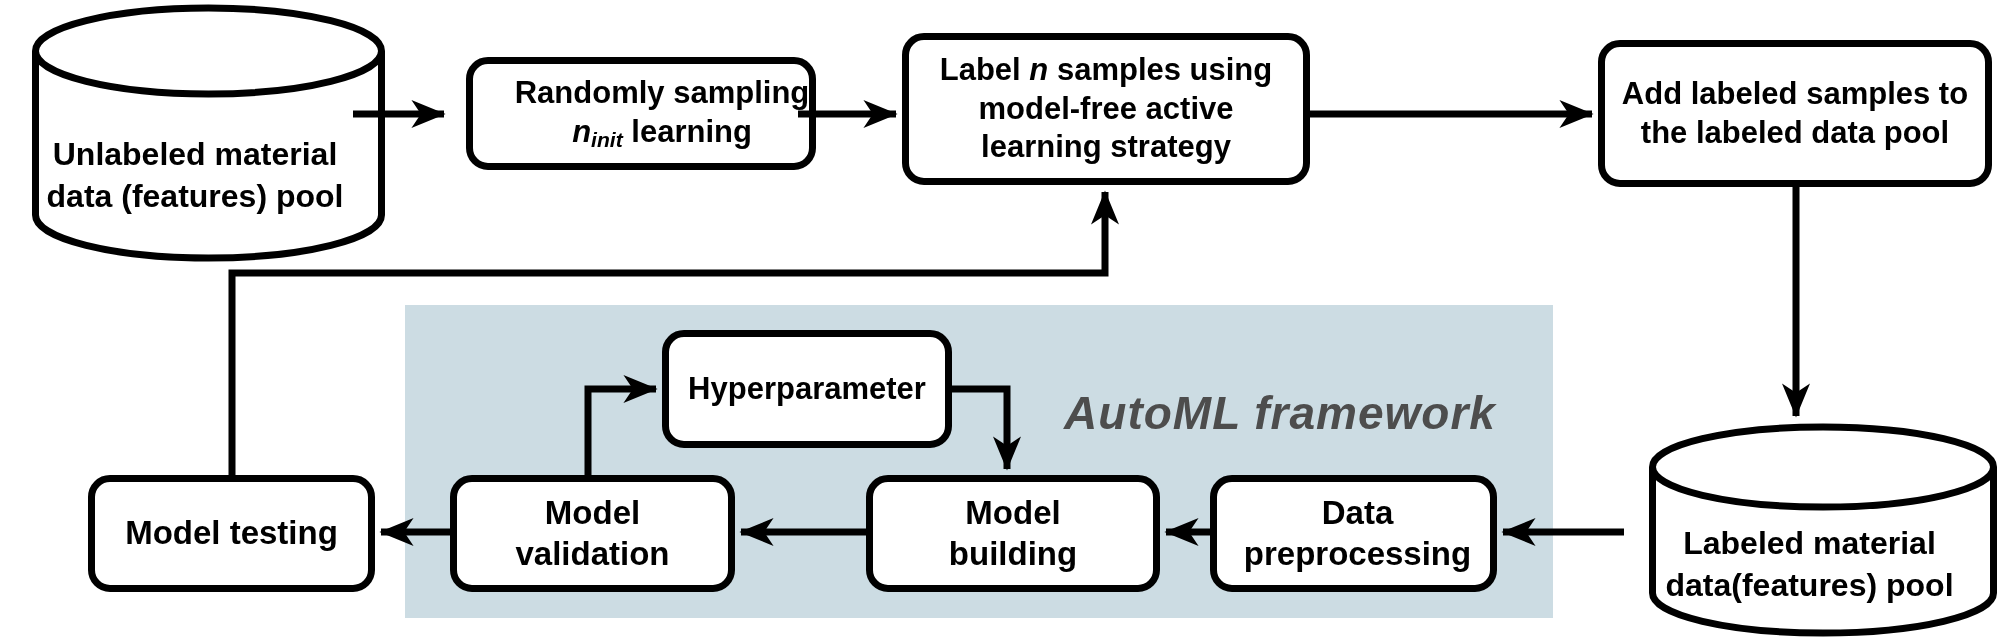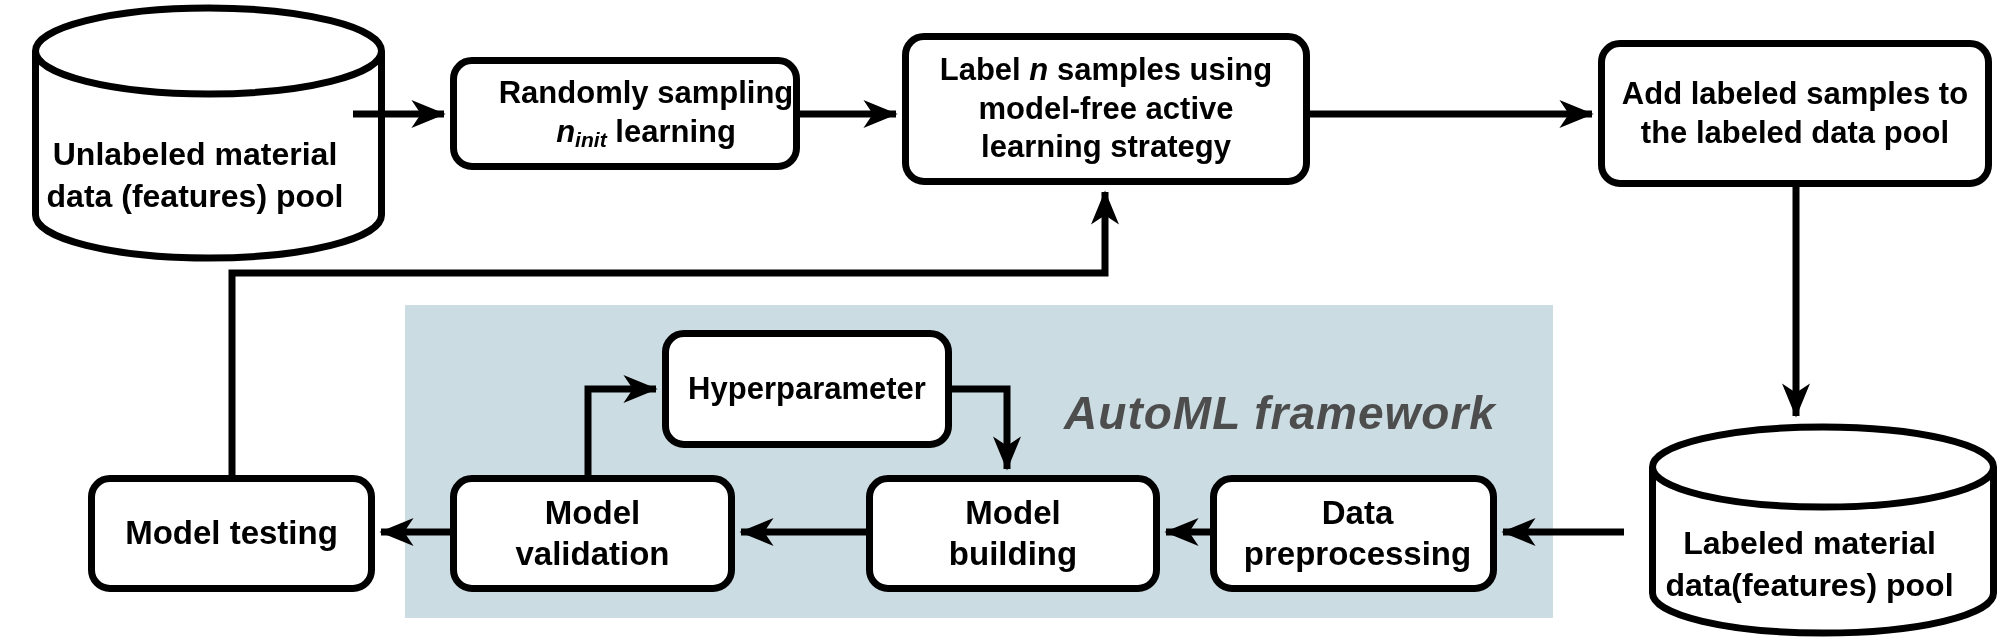--- a/index.html
+++ b/index.html
@@ -69,21 +69,21 @@
     <svg width="348" height="217" viewBox="0 0 348 217">
       <path d="M3.5,44 L3.5,170 A170.5,40 0 0 0 344.5,170 L344.5,44" fill="#ffffff" stroke="#000000" stroke-width="7"></path>
       <ellipse cx="174" cy="44" rx="170.5" ry="40" fill="#ffffff" stroke="#000000" stroke-width="7"></ellipse>
     </svg>
     <div class="cyl-text" style="top:100px;">
       <div class="ln">Labeled material</div>
       <div class="ln">data(features) pool</div>
     </div>
   </div>
 
-  <div class="node f31" style="left:450px;top:57px;width:350px;height:113px;padding-left:42px;">
+  <div class="node f31" style="left:466px;top:57px;width:350px;height:113px;padding-left:42px;">
     <div class="ln">Randomly sampling</div>
     <div class="ln"><span class="it">n</span><span class="sub">init</span><span> learning</span></div>
   </div>
 
   <div class="node f31" style="left:902px;top:33px;width:408px;height:152px;">
     <div class="ln"><span>Label </span><span class="it">n</span><span> samples using</span></div>
     <div class="ln">model-free active</div>
     <div class="ln">learning strategy</div>
   </div>
 

